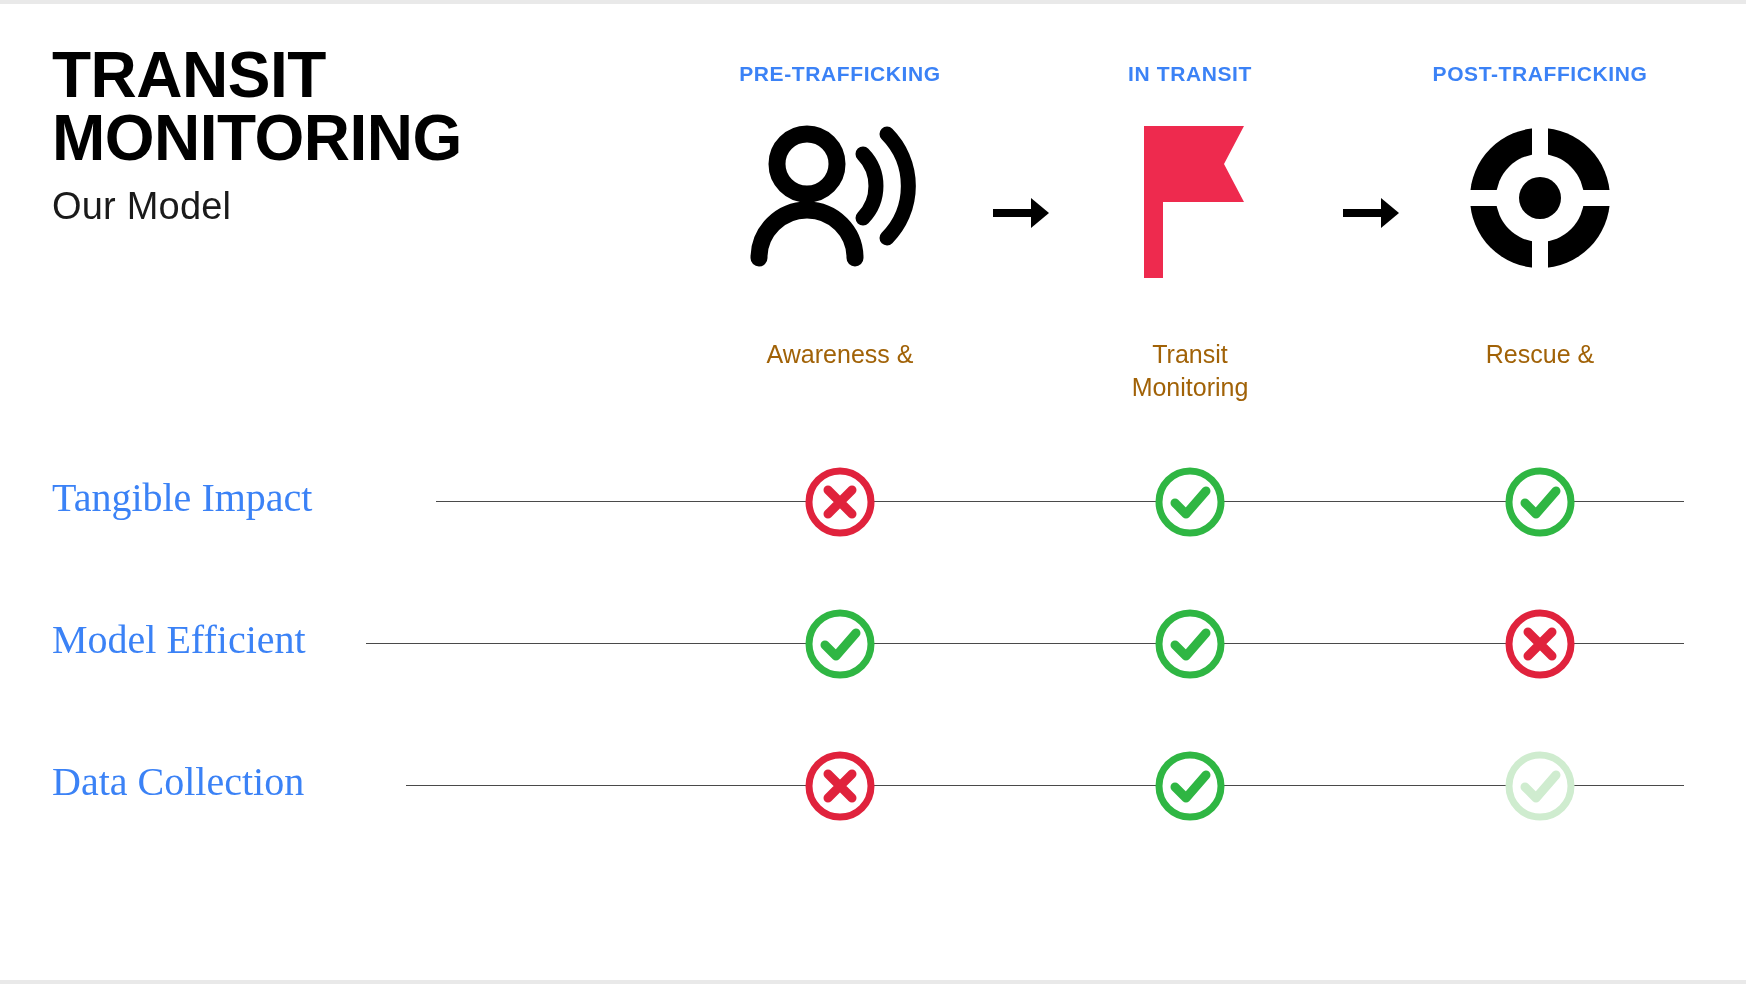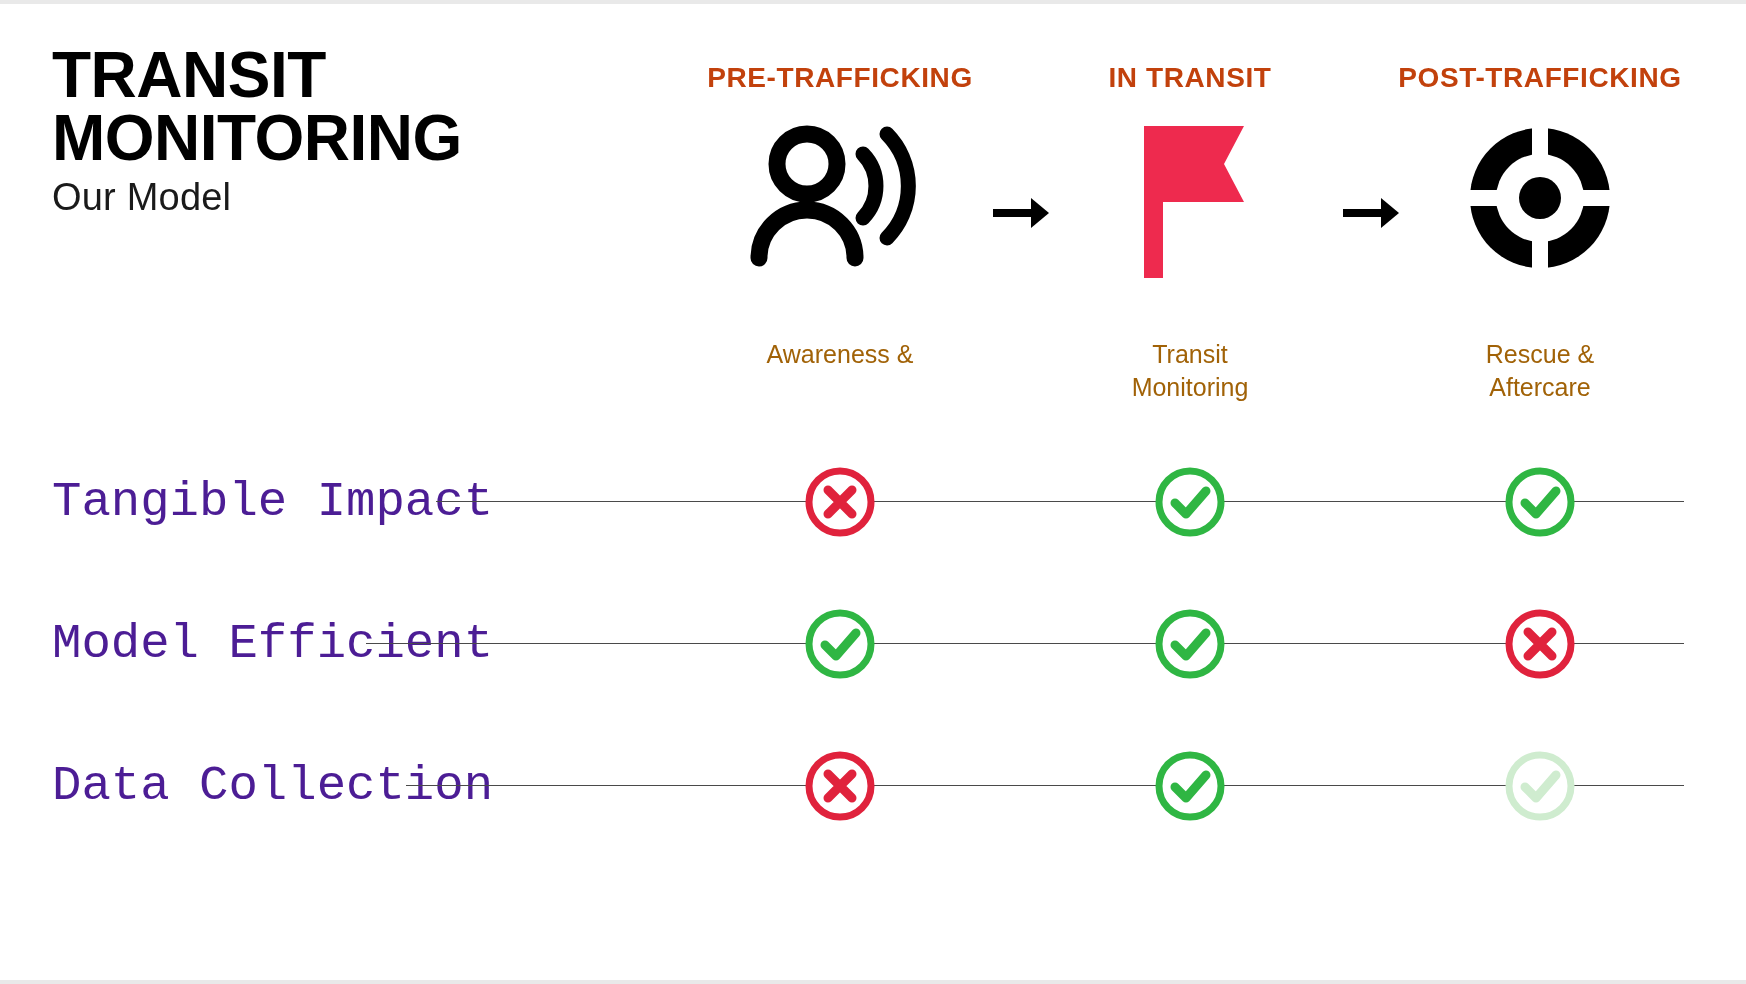--- a/index.html
+++ b/index.html
@@ -52,43 +52,43 @@
     letter-spacing: -0.5px;
     color: #000000;
     text-transform: uppercase;
     margin: 0;
   }
   .title-sub {
     font-family: "Liberation Sans", sans-serif;
     font-weight: normal;
     font-size: 38px;
     color: #1a1a1a;
-    margin-top: 7px;
+    margin-top: 16px;
     letter-spacing: 0.2px;
   }
 
   
   .col {
     position: absolute;
     width: 300px;
     text-align: center;
   }
   .col-1 { left: 690px; }
   .col-2 { left: 1040px; }
   .col-3 { left: 1390px; }
 
   .col-head {
     top: 62px;
   }
   .col-head-label {
     font-family: "Liberation Sans", sans-serif;
     font-weight: bold;
-    font-size: 28px;
+    font-size: 21px;
     letter-spacing: 0.6px;
-    color: #c2410c;
+    color: #3b82f6;
     text-transform: uppercase;
     text-align: center;
   }
 
   .col-icon {
     top: 118px;
     height: 170px;
   }
   .col-icon svg { display: block; margin: 0 auto; }
 
@@ -121,23 +121,23 @@
     width: 1746px;
   }
   .row {
     position: relative;
     height: 142px;
   }
   .row-label {
     position: absolute;
     left: 52px;
     top: 22px;
-    font-family: Liberation Mono, monospace;
-    font-size: 49px;
-    color: #4c1d95;
+    font-family: Liberation Serif, serif;
+    font-size: 40px;
+    color: #3b82f6;
     white-space: nowrap;
   }
   .row-line {
     position: absolute;
     left: 0;
     top: 49px;
     height: 1px;
     background: #4a4a4a;
   }
   .marker {
@@ -223,21 +223,20 @@
       <circle cx="80" cy="80" r="44" fill="#fff"></circle>
       <circle cx="80" cy="80" r="21" fill="#000"></circle>
       <rect x="72" y="2" width="16" height="40" fill="#fff"></rect>
       <rect x="72" y="118" width="16" height="40" fill="#fff"></rect>
       <rect x="2" y="72" width="40" height="16" fill="#fff"></rect>
       <rect x="118" y="72" width="40" height="16" fill="#fff"></rect>
     </svg>
   </div>
   <div class="col col-3 col-caption">
     <div class="col-caption-text">Rescue &amp;</div>
-    <div class="col-caption-text">Aftercare</div>
   </div>
 
   <div class="rows">
 
     <div class="row">
       <div class="row-label">Tangible Impact</div>
       <div class="row-line rl-0"></div>
       <div class="marker m1">
         <svg width="76" height="76" viewBox="0 0 76 76" aria-hidden="true">
           <circle cx="38" cy="38" r="31" fill="#fff" stroke="#e0223c" stroke-width="7"></circle>

